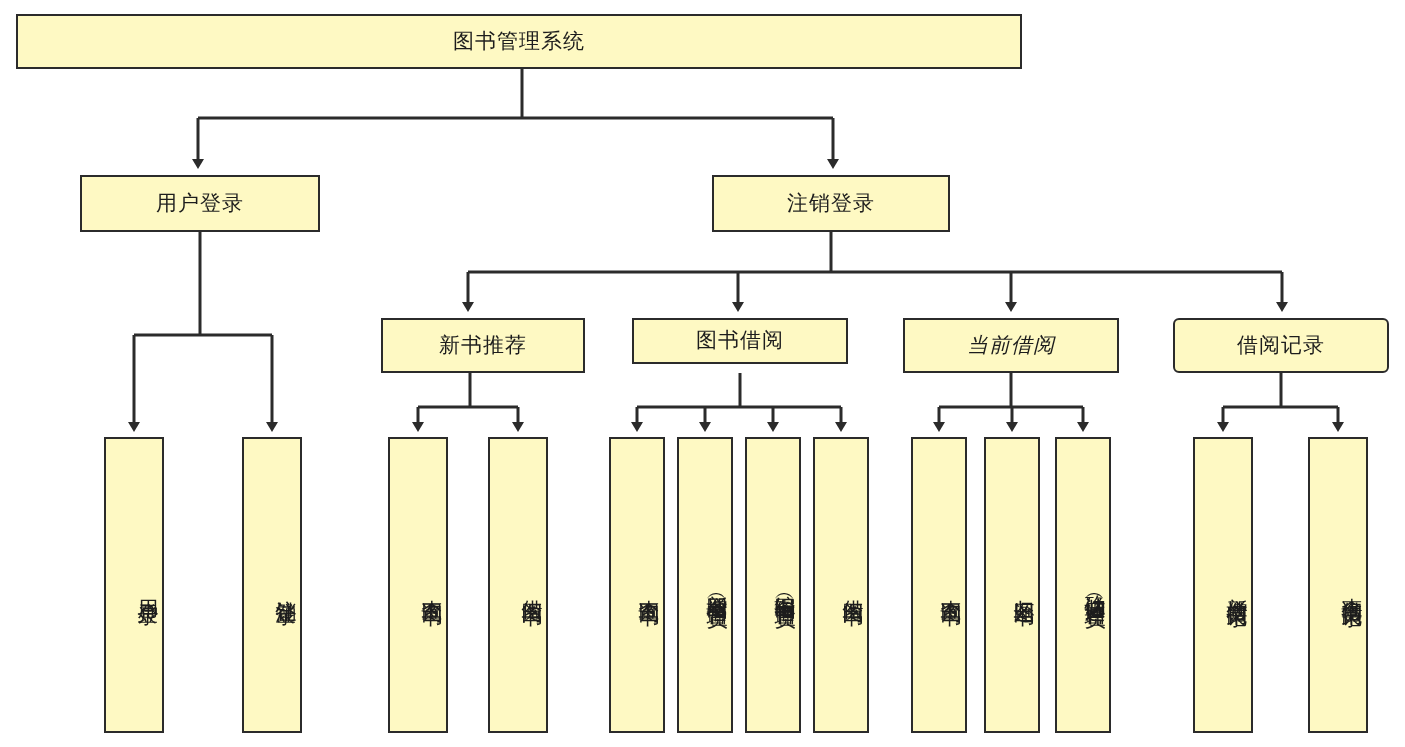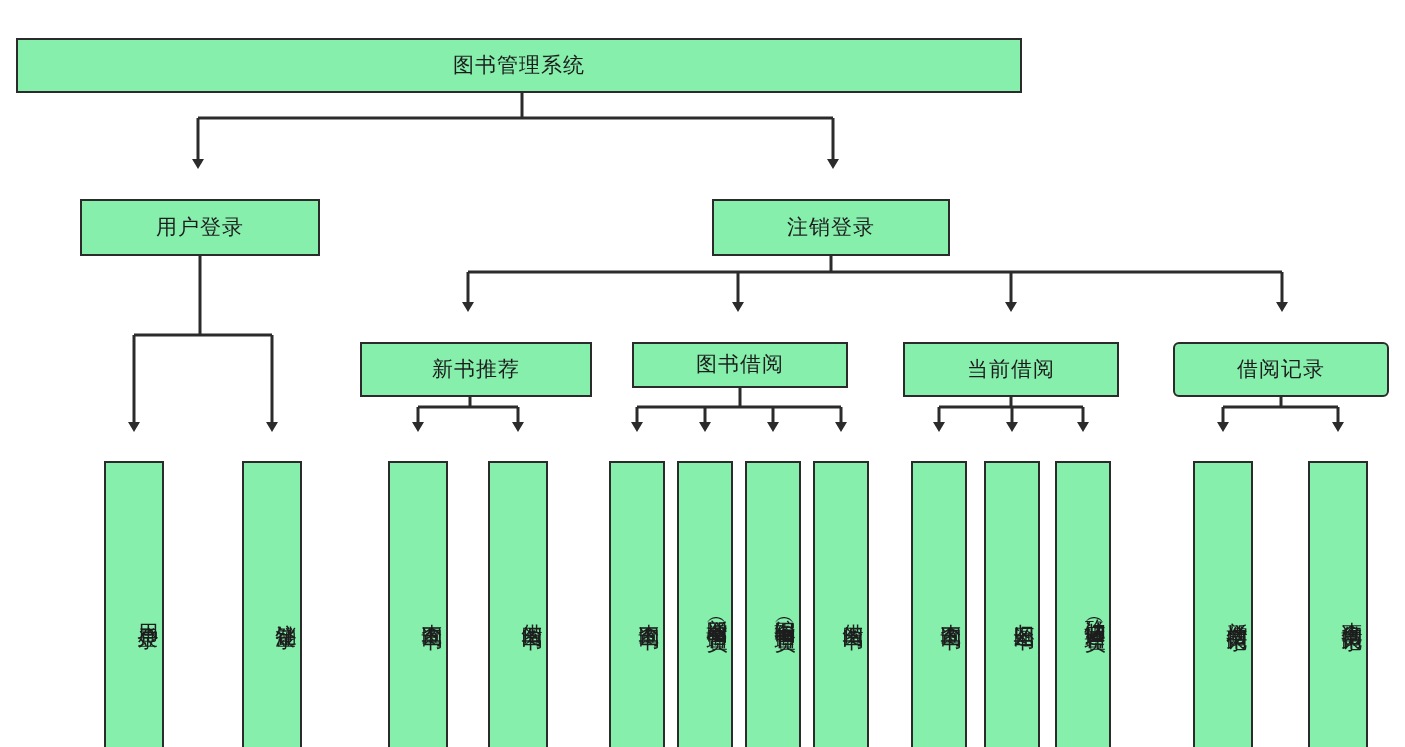--- a/index.html
+++ b/index.html
@@ -17,26 +17,25 @@
   svg#wires{
     position:absolute;
     left:0; top:0;
     width:1405px; height:747px;
     pointer-events:none;
   }
   .node{
     position:absolute;
     box-sizing:border-box;
     border:2px solid #2b2b2b;
-    background:#86efac;
+    background:#fef9c3;
     display:flex;
     align-items:center;
     justify-content:center;
     color:#1d1d1d;
-    margin-top:24px;
   }
   .node.horiz{
     font-size:21px;
     letter-spacing:1px;
     line-height:1.2;
   }
   .node.vert{
     writing-mode:vertical-rl;
     text-orientation:upright;
     font-size:21px;
@@ -116,27 +115,27 @@
     <span>图书管理系统</span>
   </div>
 
   <div class="node horiz" style="left: 80px; top: 175px; width: 240px; height: 57px;">
     <span>用户登录</span>
   </div>
   <div class="node horiz" style="left: 712px; top: 175px; width: 238px; height: 57px;">
     <span>注销登录</span>
   </div>
 
-  <div class="node horiz" style="left: 360px; top: 318px; width: 232px; height: 55px; justify-content: center;">
+  <div class="node horiz" style="left: 381px; top: 318px; width: 204px; height: 55px; justify-content: center;">
     <span>新书推荐</span>
   </div>
   <div class="node horiz" style="left: 632px; top: 318px; width: 216px; height: 46px;">
     <span>图书借阅</span>
   </div>
-  <div class="node horiz" style="left: 903px; top: 318px; width: 216px; height: 55px;">
+  <div class="node horiz" style="left: 903px; top: 318px; width: 216px; height: 55px; font-style: italic;">
     <span>当前借阅</span>
   </div>
   <div class="node horiz" style="left: 1173px; top: 318px; width: 216px; height: 55px; border-radius: 6px;">
     <span>借阅记录</span>
   </div>
 
   <div class="node vert" style="left: 104px; top: 437px; width: 60px; height: 296px;">
     <span>用户登录</span>
   </div>
   <div class="node vert" style="left: 242px; top: 437px; width: 60px; height: 296px;">

